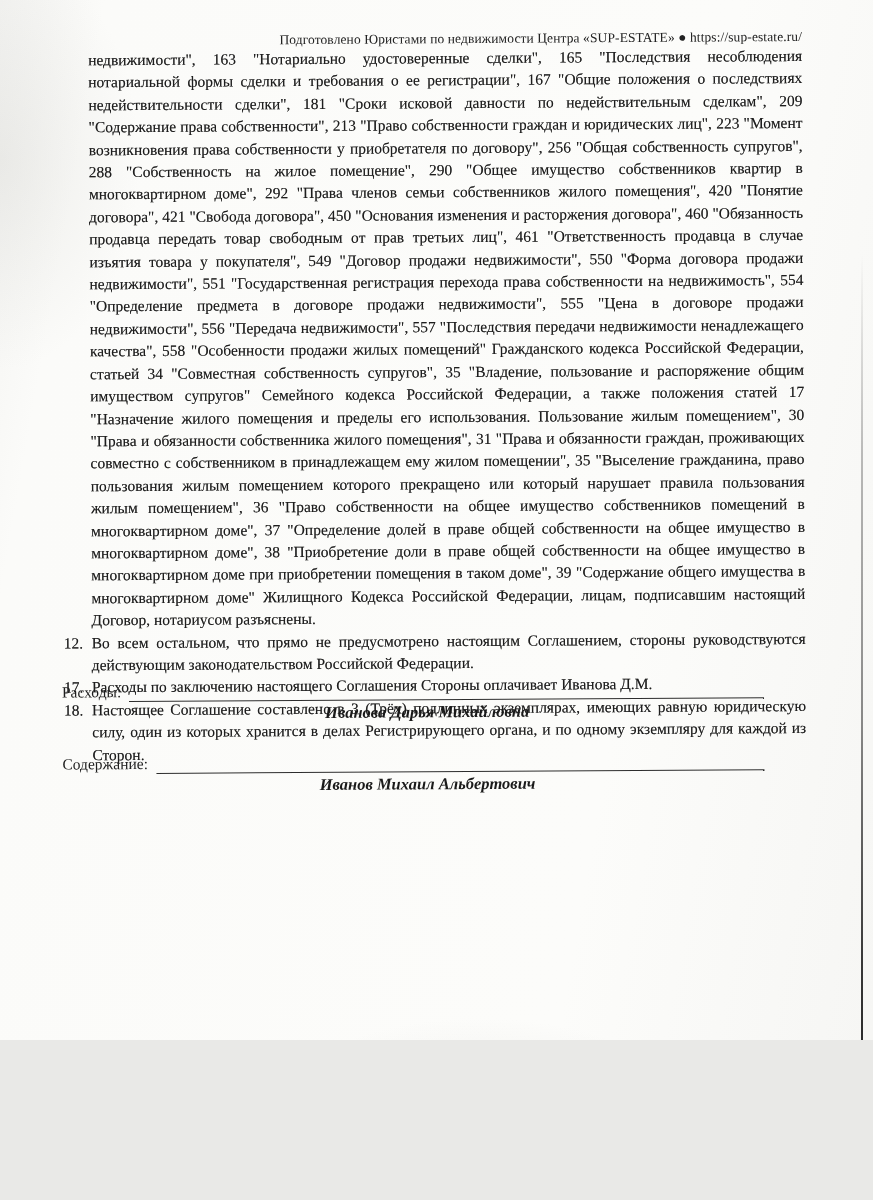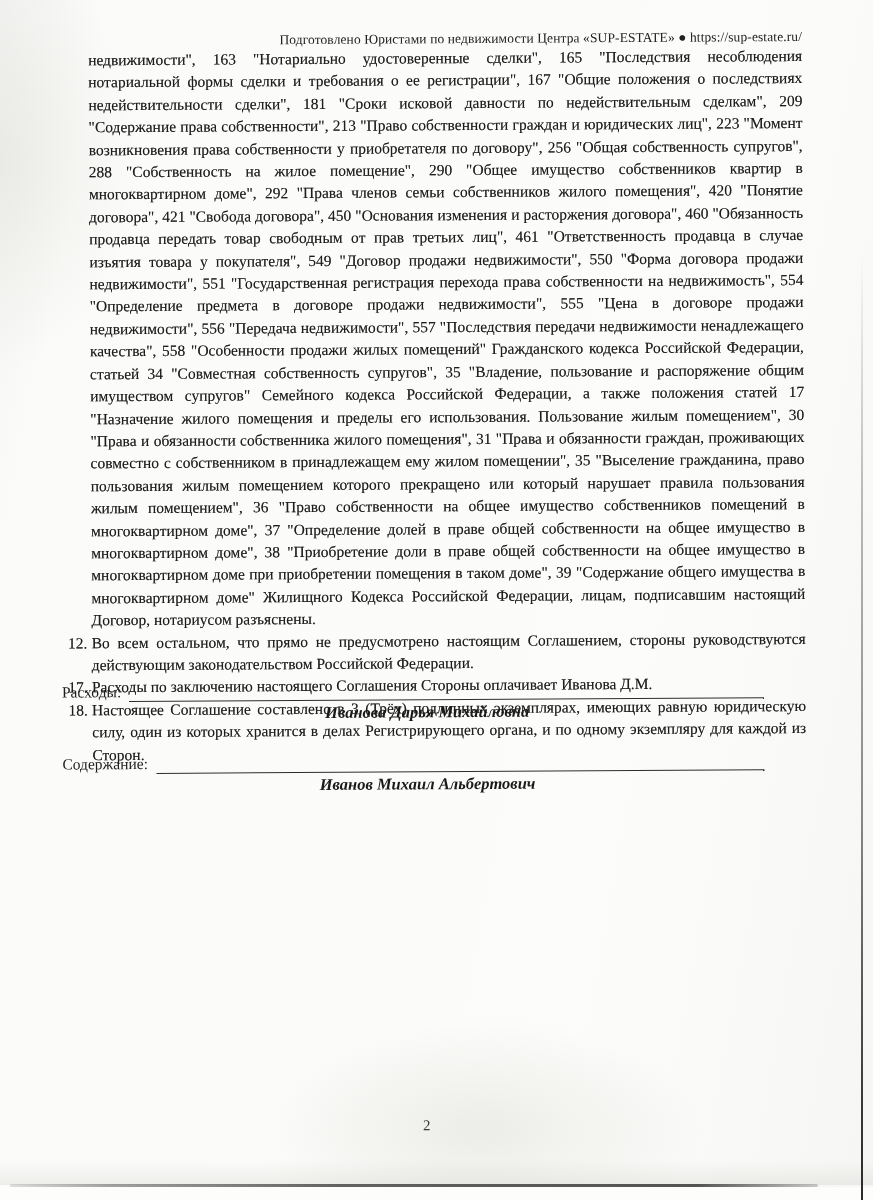--- a/index.html
+++ b/index.html
@@ -3,21 +3,21 @@
 <meta charset="utf-8">
 <style>
   html, body {
     margin: 0;
     padding: 0;
     background: #e9e9e7;
   }
   .page {
     position: relative;
     width: 873px;
-    height: 1200px;
+    height: 1040px;
     margin: 0 auto;
     overflow: hidden;
     font-family: "Liberation Serif", "DejaVu Serif", serif;
     color: #1e1e1e;
     background:
       radial-gradient(ellipse 320px 160px at 480px 1130px, rgba(195,195,190,0.28), transparent 70%),
       radial-gradient(ellipse 200px 300px at 0px 160px, rgba(205,205,200,0.30), transparent 70%),
       linear-gradient(100deg, #f3f3f1 0%, #fbfbf9 10%, #fcfcfa 70%, #f6f6f4 100%);
   }
   .content {
@@ -47,21 +47,20 @@
     text-shadow: 0 0 0.5px rgba(25,25,25,0.55);
   }
   .cont-para {
     margin: 0 0 0 28px;
     text-align: justify;
   }
   .li { display: flex; }
   .li .num {
     flex: none;
     width: 28px;
-    text-align: center;
   }
   .li .txt {
     flex: 1;
     text-align: justify;
   }
   .sig-block {
     position: absolute;
     left: 58px;
     width: 702px;
   }

